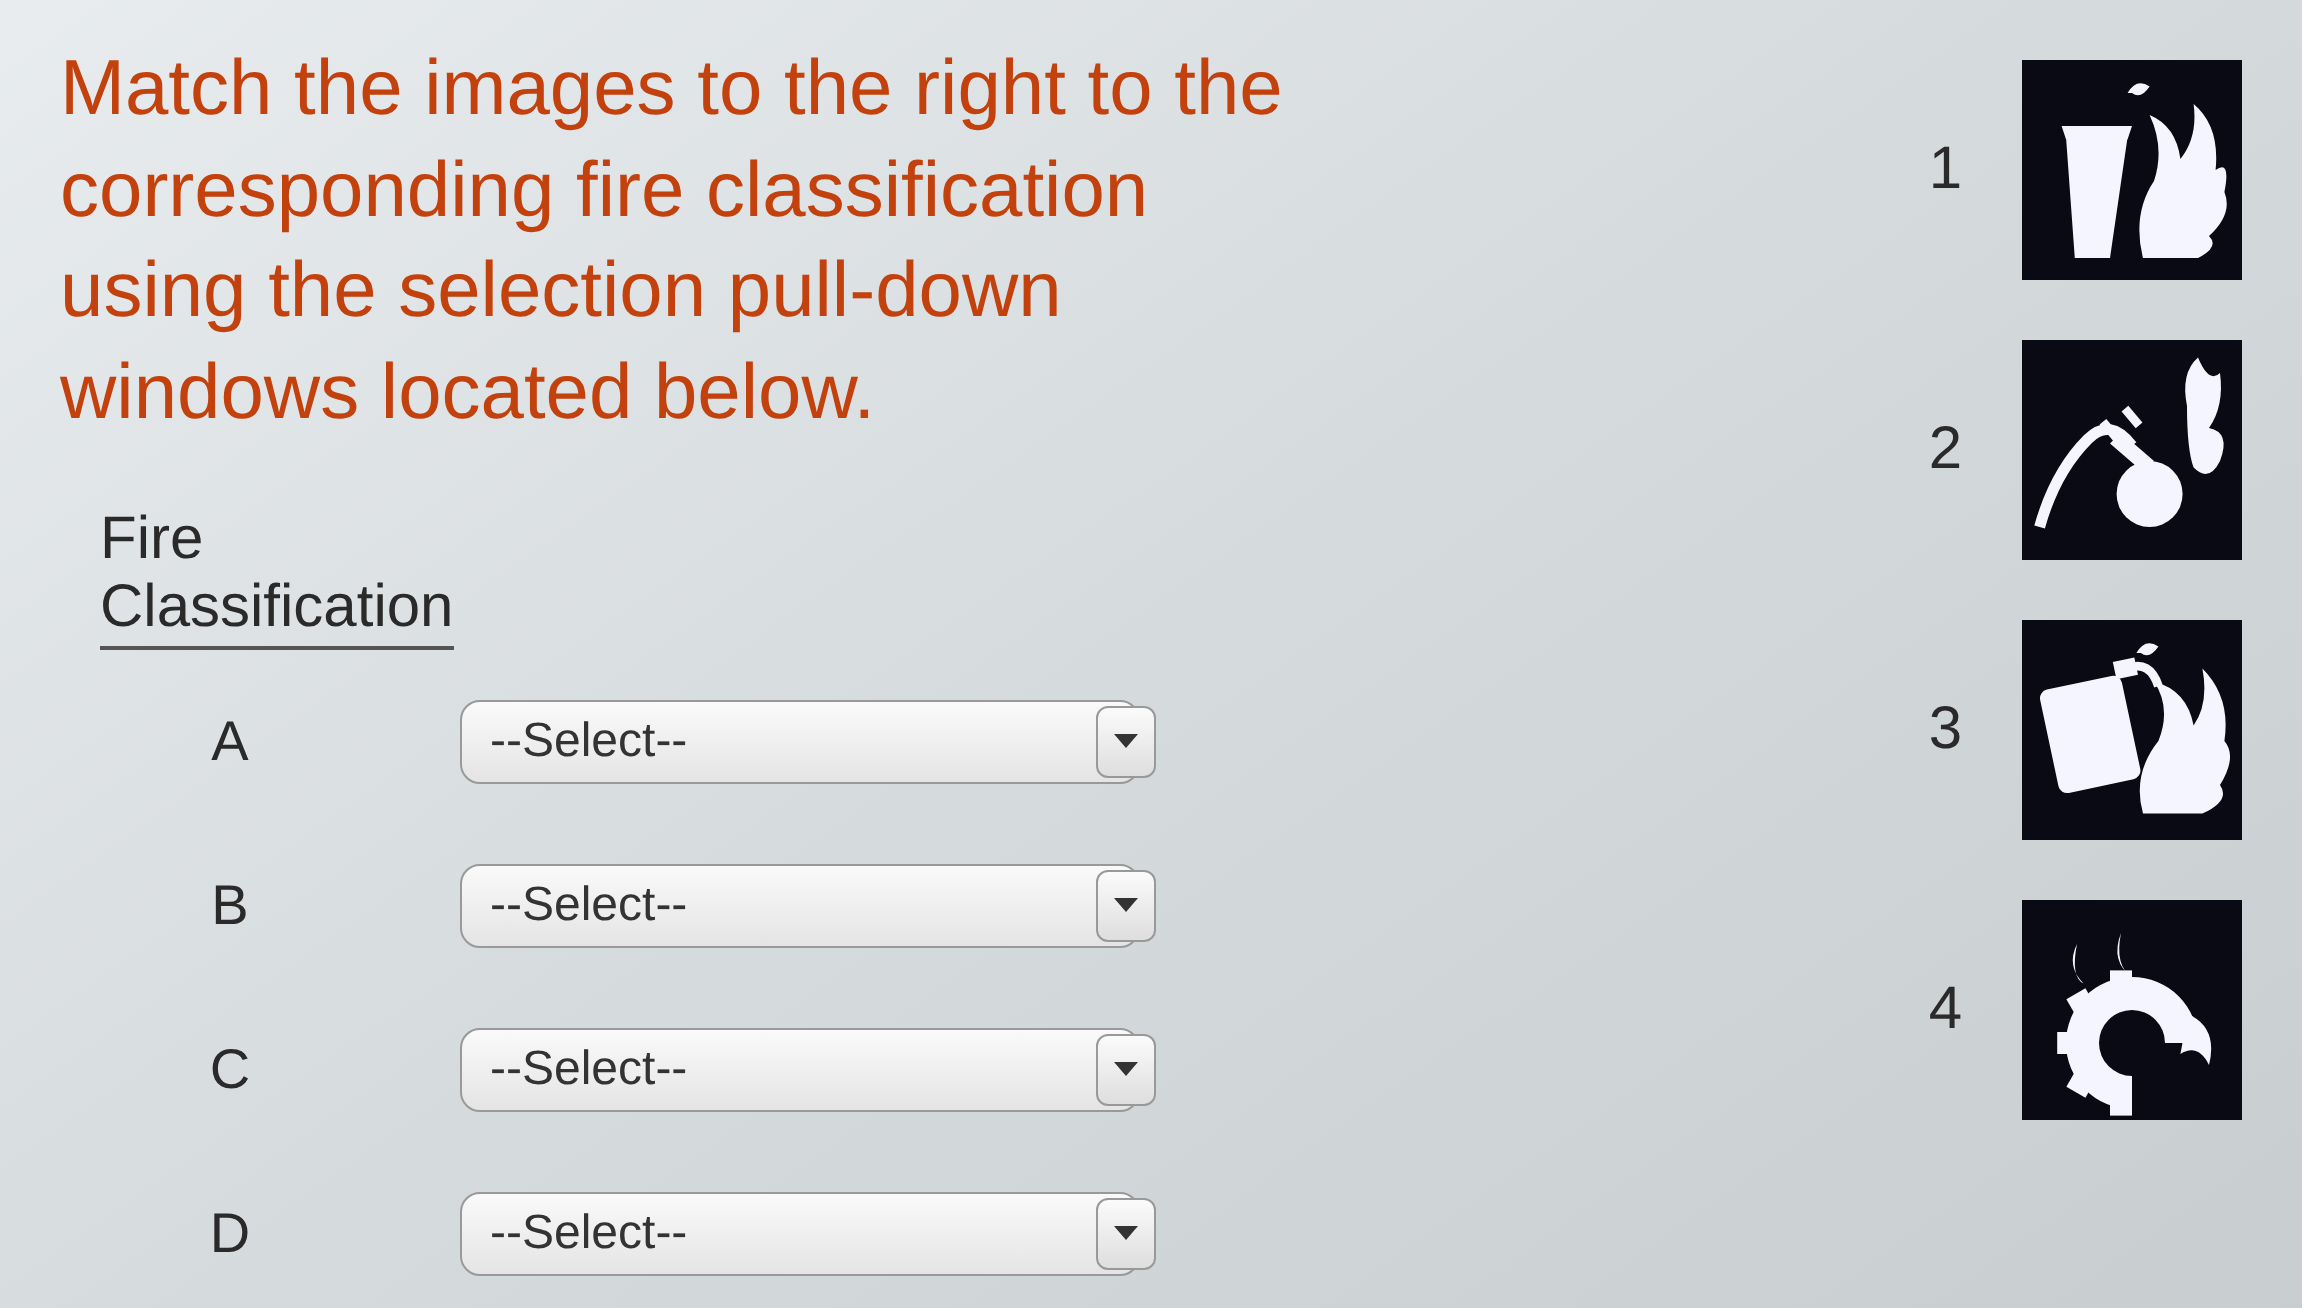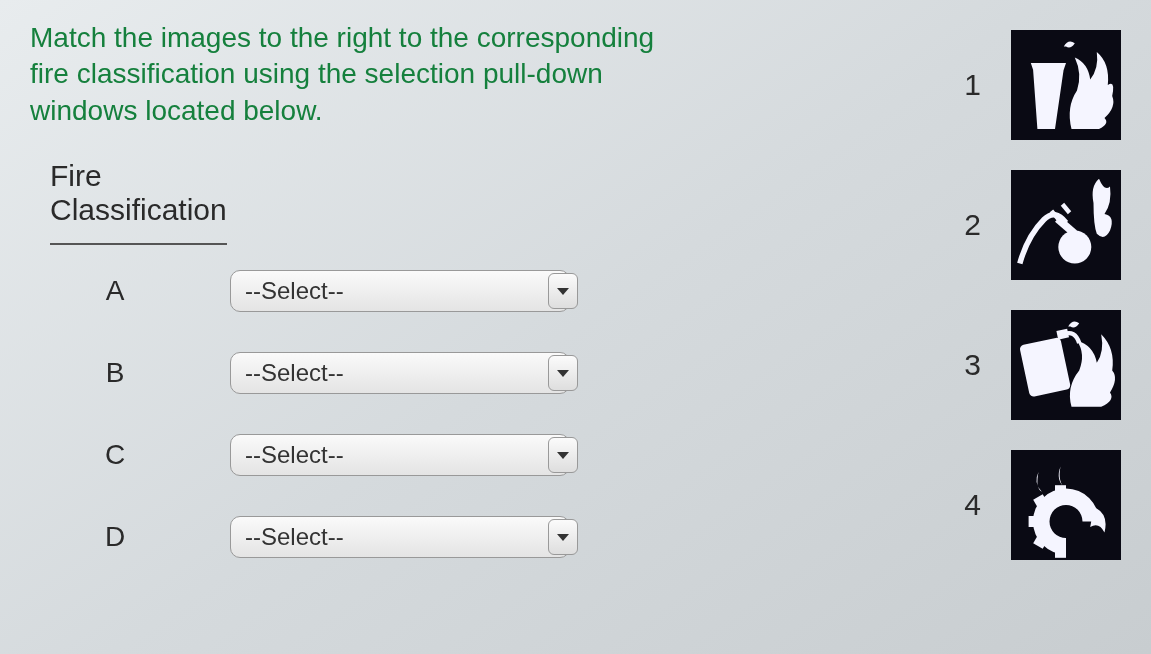--- a/index.html
+++ b/index.html
@@ -18,41 +18,41 @@
     .container {
       display: flex;
       width: 100%;
       height: 100%;
     }
     .left-panel {
       flex: 1;
       padding: 20px 30px;
     }
     .instructions {
-      font-size: 28px;
-      color: #15803d;
+      font-size: 39px;
+      color: #c2410c;
       line-height: 1.3;
       margin-bottom: 30px;
       max-width: 640px;
     }
     .fire-heading {
       font-size: 30px;
       color: #2a2a2a;
       margin-bottom: 25px;
       padding-left: 20px;
     }
     .fire-heading .line1 {
       text-align: left;
       width: 160px;
       display: block;
     }
     .fire-heading .line2 {
       border-bottom: 2px solid #555;
       display: inline-block;
-      padding-bottom: 16px;
+      padding-bottom: 2px;
     }
     .rows {
       padding-left: 30px;
     }
     .row {
       display: flex;
       align-items: center;
       margin-bottom: 40px;
     }
     .row-label {

